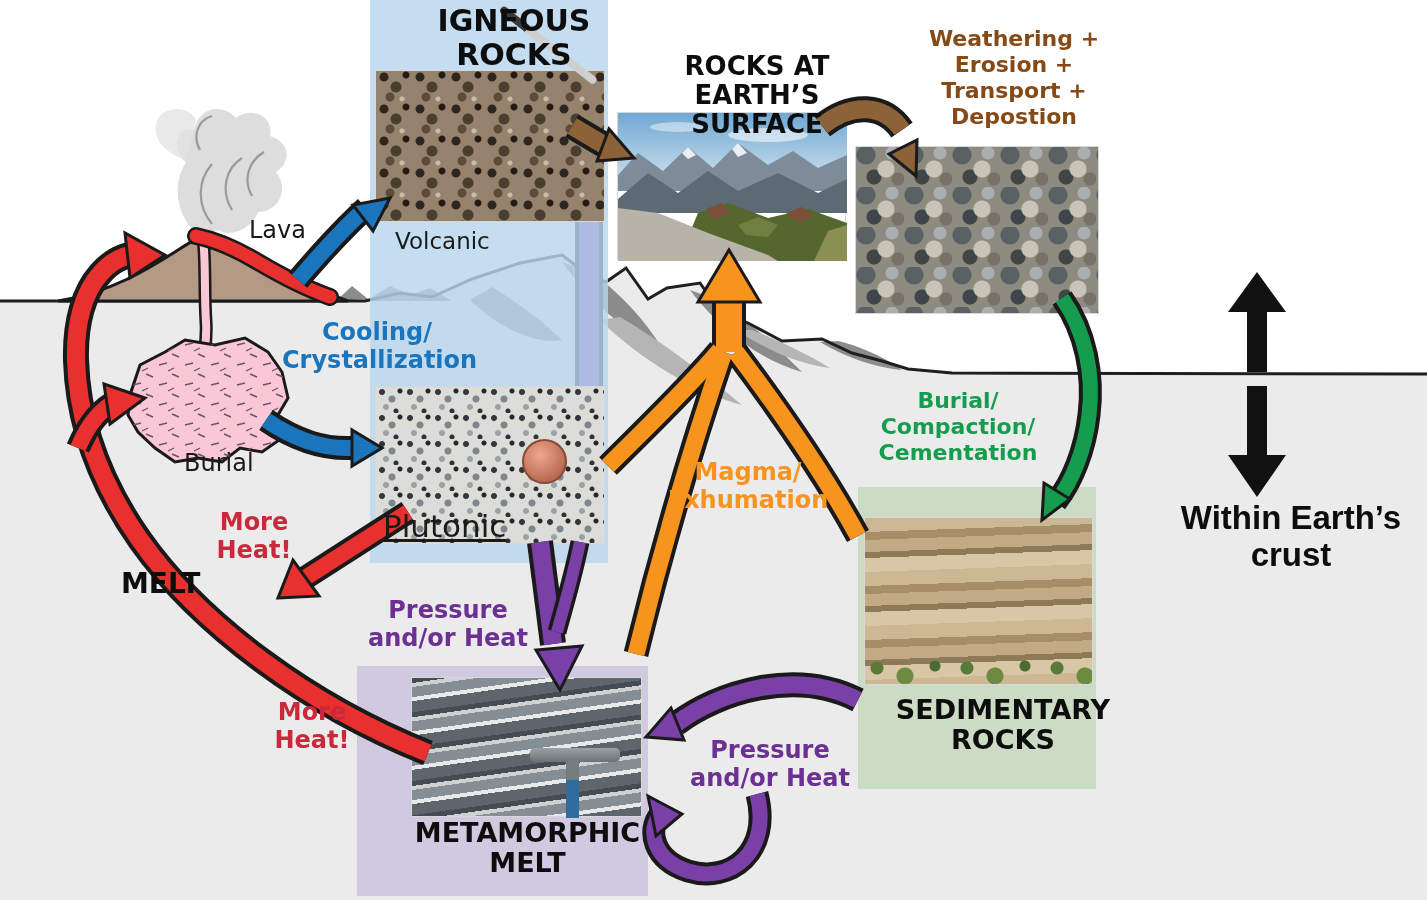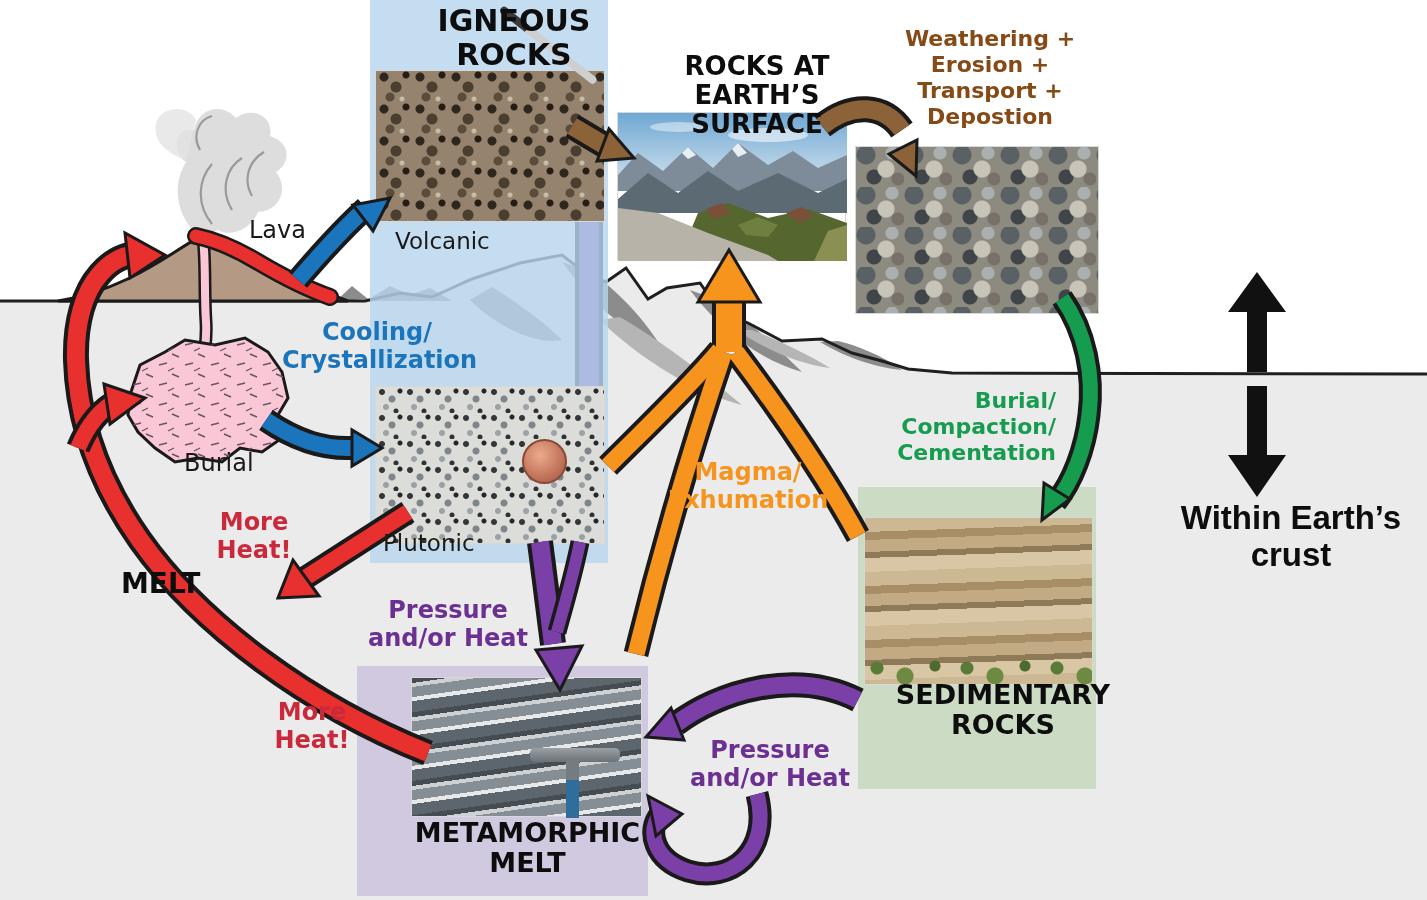--- a/index.html
+++ b/index.html
@@ -244,26 +244,26 @@
       <polygon points="1257,272 1228,312 1247,312 1247,372 1267,372 1267,312 1286,312"></polygon>
     </g>
     <g fill="#111">
       <polygon points="1257,497 1228,455 1247,455 1247,386 1267,386 1267,455 1286,455"></polygon>
     </g>
   </svg>
 
   <div class="abs ttl ml" style="left:370px;top:4px;width:238px;font-size:30px;">IGNEOUS
 ROCKS</div>
   <div class="abs plain" style="left:383px;top:228px;font-size:23px;margin-left:12px;">Volcanic</div>
-  <div class="abs plain" style="left:383px;top:530px;font-size:23px;">Plutonic</div>
+  <div class="abs plain" style="left:383px;top:508px;font-size:31px;text-decoration:underline;">Plutonic</div>
 
   <div class="abs ttl ml" style="left:608px;top:52px;width:248px;font-size:26px;">ROCKS AT
 EARTH’S SURFACE</div>
 
-  <div class="abs proc ml" style="left:870px;top:26px;width:240px;font-size:22px;color:#854a15;">Weathering +
+  <div class="abs proc ml" style="left:894px;top:26px;width:240px;font-size:22px;color:#854a15;">Weathering +
 Erosion +
 Transport +
 Depostion</div>
 
 
   <div class="abs ttl ml" style="left:1110px;top:500px;width:312px;font-size:33px;font-family:'Liberation Sans',sans-serif;">Within Earth’s
 crust</div>
 
   <div class="abs plain" style="left:249px;top:216px;font-size:24px;">Lava</div>
   <div class="abs plain" style="left:184px;top:449px;font-size:24px;">Burial</div>
@@ -278,22 +278,22 @@
 Heat!</div>
 
   <div class="abs proc ml" style="left:360px;top:596px;width:176px;font-size:24px;color:#6b3092;">Pressure
 and/or Heat</div>
   <div class="abs proc ml" style="left:682px;top:736px;width:176px;font-size:24px;color:#6b3092;">Pressure
 and/or Heat</div>
 
   <div class="abs proc ml" style="left:662px;top:458px;width:172px;font-size:24px;color:#f7941e;">Magma/
 Exhumation</div>
 
-  <div class="abs proc ml" style="left:860px;top:388px;width:196px;font-size:22px;color:#169c4f;text-align:right;">Burial/
+  <div class="abs proc ml" style="left:860px;top:388px;width:196px;font-size:22px;color:#169c4f;">Burial/
 Compaction/
 Cementation</div>
 
-  <div class="abs ttl ml" style="left:858px;top:680px;width:240px;font-size:27px;">SEDIMENTARY
+  <div class="abs ttl ml" style="left:858px;top:695px;width:240px;font-size:27px;">SEDIMENTARY
 ROCKS</div>
   <div class="abs ttl ml" style="left:357px;top:818px;width:291px;font-size:27px;">METAMORPHIC
 MELT</div>
 
 </div>
 
 </body></html>

